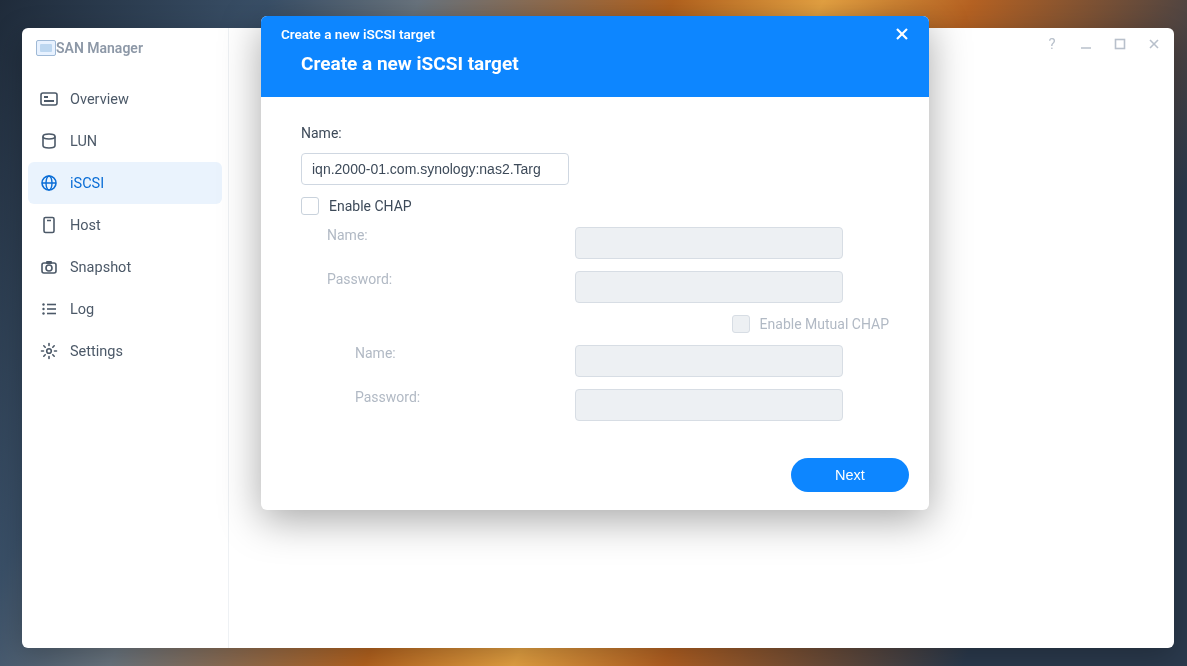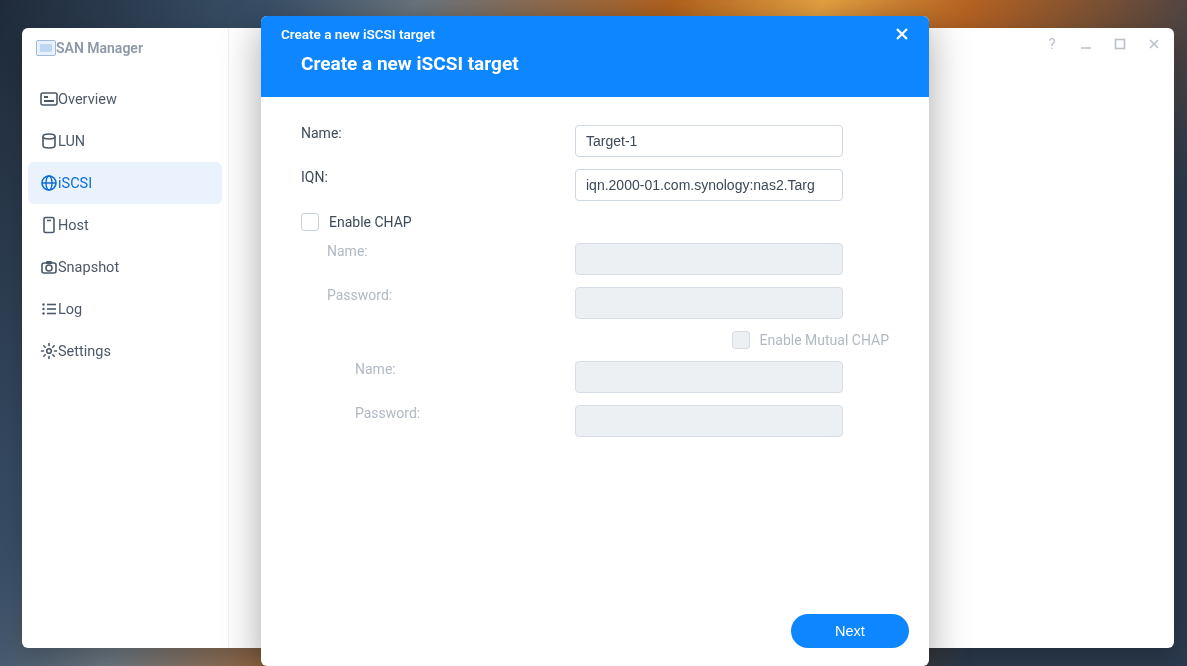--- a/index.html
+++ b/index.html
@@ -15,31 +15,31 @@
     border-radius: 6px;
     box-shadow: 0 8px 30px rgba(0,0,0,.25);
     display: flex;
     overflow: hidden;
   }
   .sidebar { width: 207px; border-right: 1px solid #eef1f4; display:flex; flex-direction:column; }
   .titlebar { height:40px; display:flex; align-items:center; padding:0 14px; color:#8d98a7; font-size:14px; font-weight:600; }
   .app-icon { width:20px; height:16px; border:1px solid #9fb9d6; background:#e8f2ff; border-radius:2px; position:relative; }
   .app-icon::after{content:"";position:absolute;left:3px;top:3px;right:3px;bottom:3px;background:#bdd7f0;border-radius:1px;}
   .nav { padding:10px 6px; display:flex; flex-direction:column; gap:0; }
-  .nav-item { height:42px; display:flex; align-items:center; padding:0 12px; color:#4c5968; border-radius:6px; cursor:pointer; font-size:14.5px; }
+  .nav-item { height:42px; display:flex; align-items:center; gap:12px; padding:0 12px; color:#4c5968; border-radius:6px; cursor:pointer; font-size:14.5px; }
   .nav-item .icon { width:18px; height:18px; display:flex; align-items:center; justify-content:center; color:#4c5968; flex-shrink:0; }
   .nav-item.active { background:#eaf3fd; color:#0a6dd6; }
   .nav-item.active .icon { color:#0a6dd6; }
   .main { flex:1; position:relative; }
   .win-controls { position:absolute; top:6px; right:10px; display:flex; gap:14px; color:#b8c0cb; font-size:15px; }
   .wc-btn { width:20px; height:20px; display:flex; align-items:center; justify-content:center; cursor:pointer; }
 
   
   .modal {
-    position:absolute; left:261px; top:16px; width:668px; height:650px;
+    position:absolute; left:261px; top:16px; width:668px; height:494px;
     background:#fff; border-radius:6px; box-shadow:0 10px 40px rgba(0,0,0,.35);
     display:flex; flex-direction:column; overflow:hidden;
     z-index:50;
   }
   .modal-h1 { background:#0d86ff; color:#fff; padding:10px 20px; font-size:13.5px; font-weight:600; display:flex; justify-content:space-between; align-items:center; }
   .modal-h1 .close { font-size:18px; font-weight:700; cursor:pointer; line-height:1; }
   .modal-h2 { background:#0d86ff; color:#fff; padding:0 40px 22px; }
   .modal-h2 .t { font-size:19px; font-weight:700; }
   .modal-body { flex:1; padding:28px 40px 0; overflow:auto; }
   .row { display:flex; align-items:flex-start; margin-bottom:12px; }
@@ -180,25 +180,23 @@
         </svg>
     </span>
   </div>
   <div class="modal-h2">
     <div class="t">Create a new iSCSI target</div>
   </div>
   <div class="modal-body">
 
     <div class="row">
       <label>Name:</label>
-      <input class="txt" type="text" value="Target-1" style="">
     </div>
 
     <div class="row">
-      <label>IQN:</label>
       <input class="txt" type="text" value="iqn.2000-01.com.synology:nas2.Targ" style="">
     </div>
 
     <div class="chk-row">
       <span class="chk"></span>
       <span class="chk-label">Enable CHAP</span>
     </div>
 
     <div class="row indent1">
       <label class="disabled-label">Name:</label>

